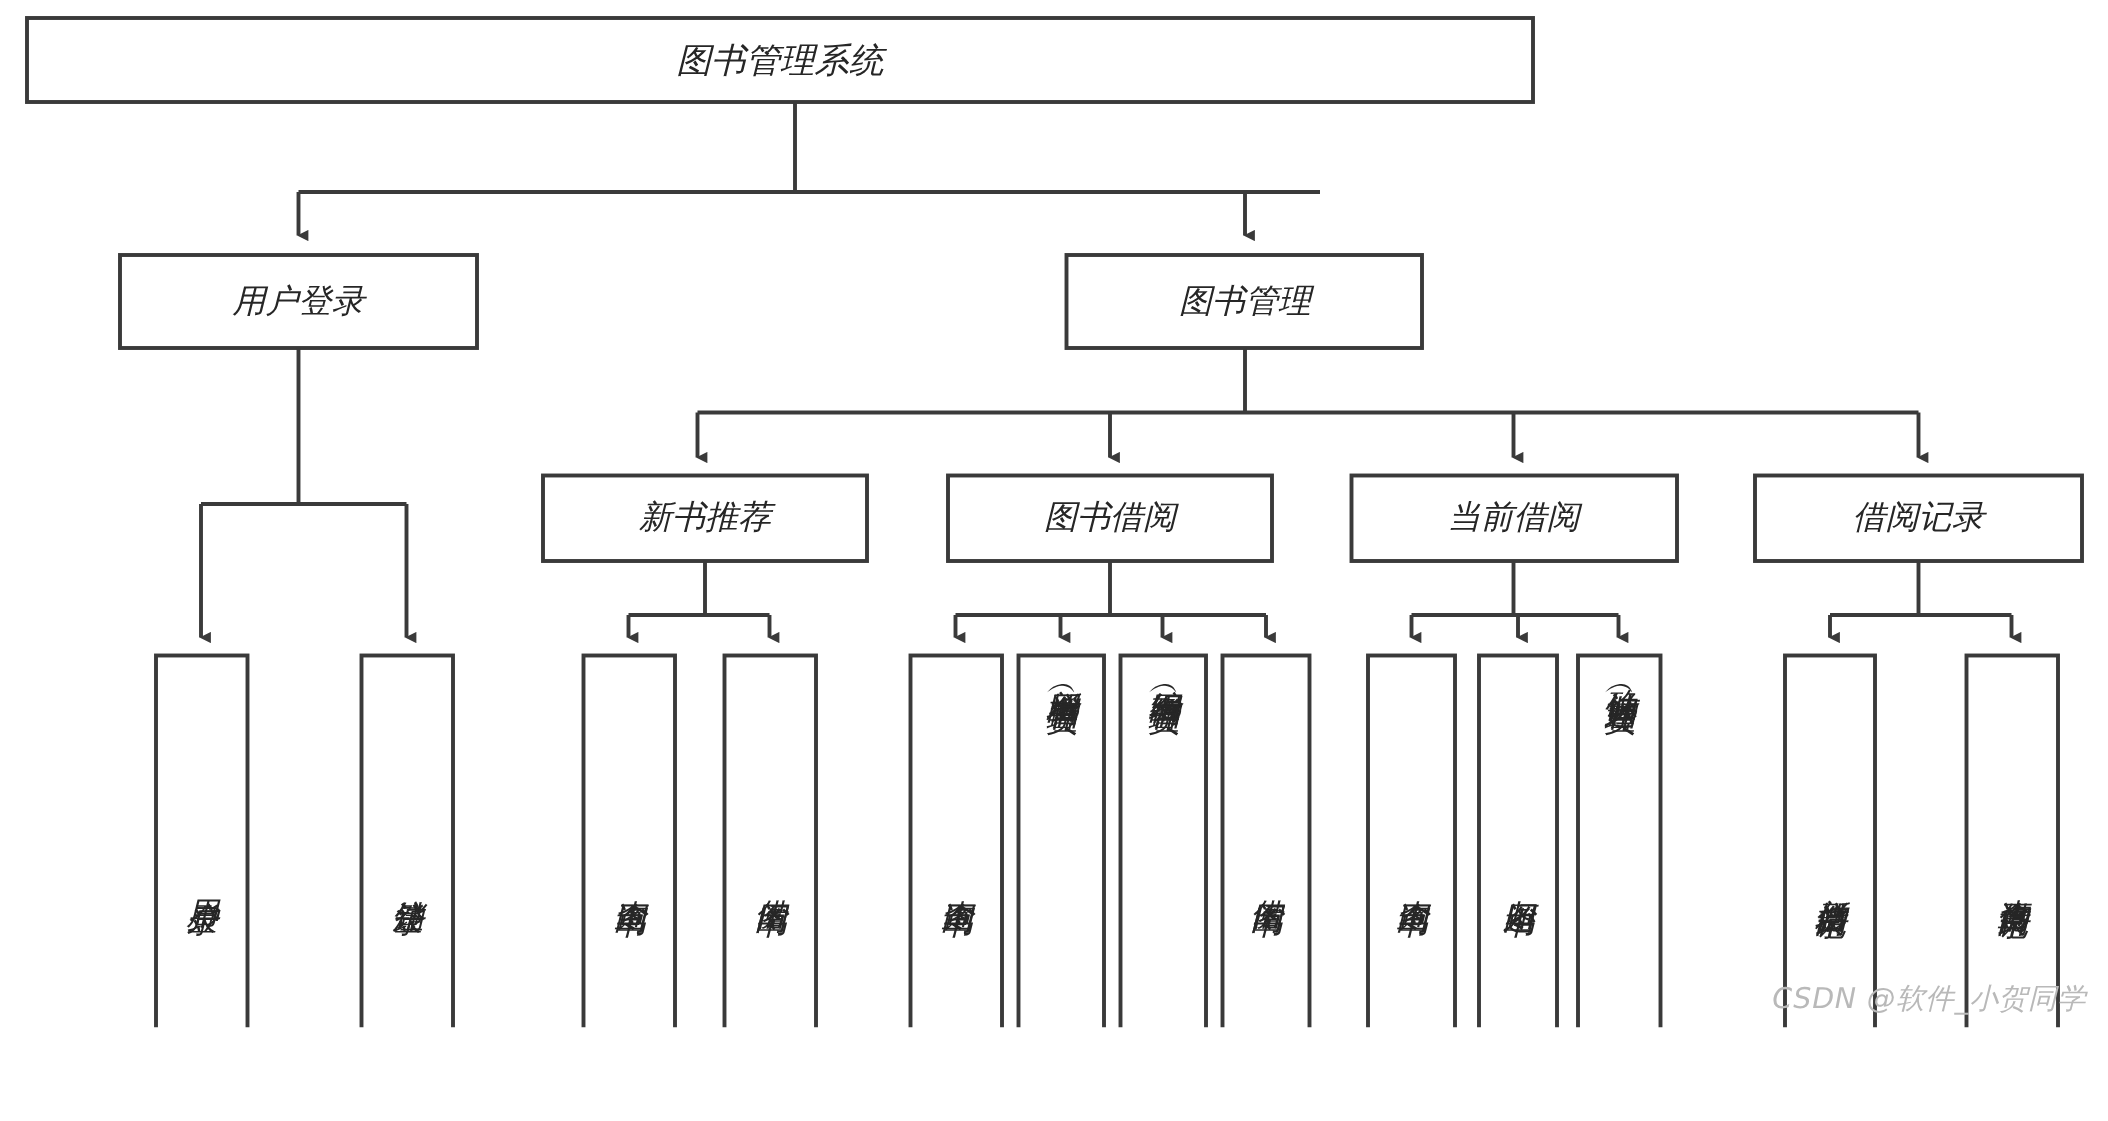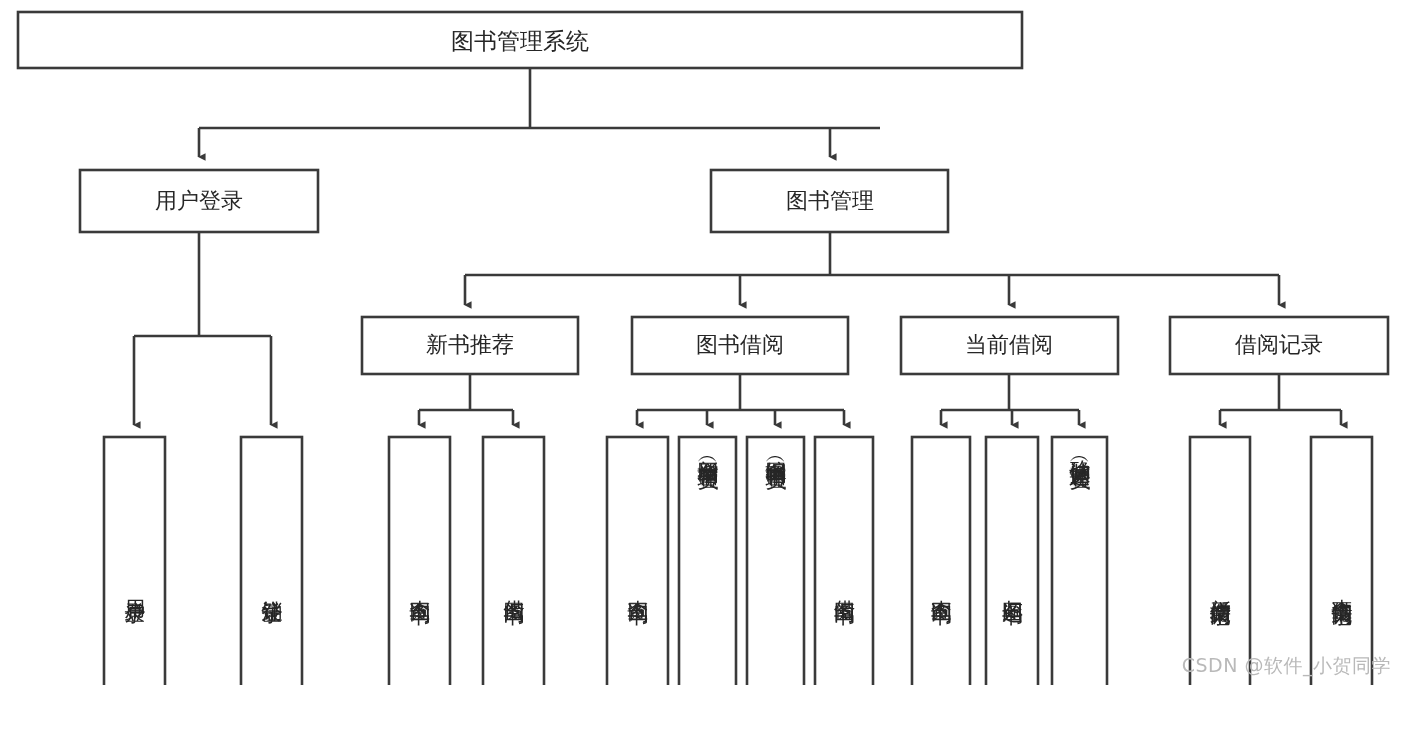--- a/index.html
+++ b/index.html
@@ -9,20 +9,21 @@
   }
   body {
     font-family: "DejaVu Sans", "Liberation Sans", sans-serif;
   }
   #diagram-root {
     position: relative;
     width: 1405px;
     height: 685px;
     background: #ffffff;
     overflow: hidden;
+    font-style: italic;
   }
   svg.diagram-svg {
     position: absolute;
     left: 0;
     top: 0;
     width: 1405px;
     height: 747px;
   }
   .node-box {
     fill: #ffffff;

